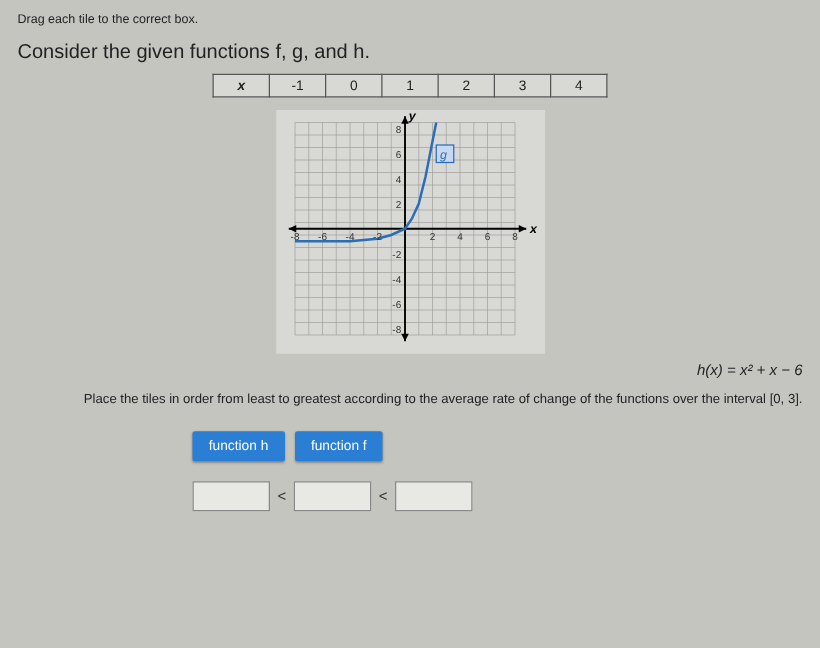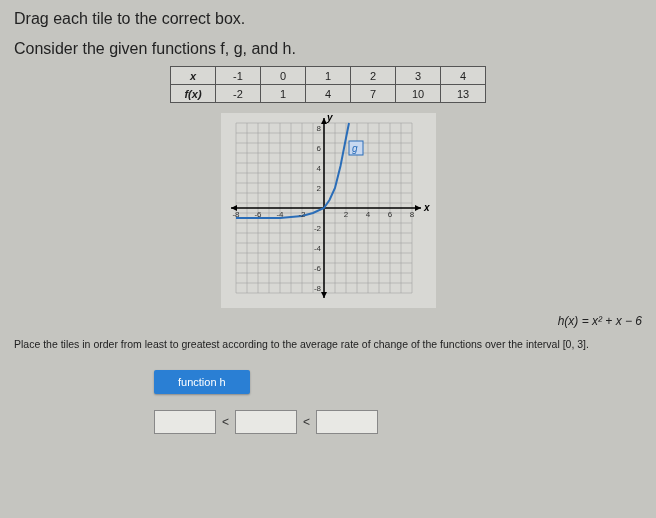--- a/index.html
+++ b/index.html
@@ -6,40 +6,40 @@
     body {
       width: 656px;
       height: 518px;
       background: #c5c5c0;
       font-family: Arial, sans-serif;
       font-size: 11px;
       color: #222;
       padding: 10px 14px;
       position: relative;
     }
-    .instruction { font-size: 16px; margin-bottom: 12px; }
+    .instruction { font-size: 10px; margin-bottom: 12px; }
     .subtitle { font-size: 16px; margin-bottom: 8px; }
     .table-container { display: flex; justify-content: center; margin-bottom: 10px; }
     table.data-table { border-collapse: collapse; background: #d8d8d4; }
     table.data-table td {
       border: 1px solid #555;
       width: 45px;
       height: 18px;
       text-align: center;
       font-size: 11px;
     }
     table.data-table td.header { font-style: italic; font-weight: bold; }
     .graph-container { display: flex; justify-content: center; margin-bottom: 6px; }
     .equation-container { text-align: right; font-style: italic; font-size: 12px; margin-bottom: 10px; }
-    .placement-text { font-size: 10.5px; text-align: left; margin-bottom: 20px; }
+    .placement-text { font-size: 10.5px; text-align: right; margin-bottom: 20px; }
     .tiles-row { display: flex; justify-content: flex-start; gap: 8px; margin-left: 140px; margin-bottom: 16px; }
     .tile {
       background: #2a7fd4;
       color: #fff;
-      padding: 6px 24px;
+      padding: 6px 13px;
       font-size: 11px;
       border-radius: 2px;
       cursor: move;
       box-shadow: 0 1px 2px rgba(0,0,0,0.3);
     }
     .drop-row { display: flex; align-items: center; gap: 6px; margin-left: 140px; }
     .drop-box {
       width: 62px;
       height: 24px;
       background: #e8e8e4;
@@ -58,29 +58,20 @@
   <table class="data-table">
     <tbody>
         <tr>
       <td class="header">x</td>
       <td>-1</td>
       <td>0</td>
       <td>1</td>
       <td>2</td>
       <td>3</td>
       <td>4</td>
-    </tr>
-    <tr>
-      <td class="header">f(x)</td>
-      <td>-2</td>
-      <td>1</td>
-      <td>4</td>
-      <td>7</td>
-      <td>10</td>
-      <td>13</td>
     </tr>
   </tbody>
     </table>
 </div>
 
 <div class="graph-container">
   <svg class="graph" width="215" height="195">
     <g stroke="#999" stroke-width="0.5">
       <line x1="15" y1="10" x2="15" y2="180"></line>
         <line x1="26" y1="10" x2="26" y2="180"></line>
@@ -151,20 +142,21 @@
     </g>
   </svg>
 </div>
 
 <div class="equation-container">h(x) = x² + x − 6</div>
 
 <div class="placement-text">Place the tiles in order from least to greatest according to the average rate of change of the functions over the interval [0, 3].</div>
 
 <div class="tiles-row">
   <div class="tile">function h</div>
+  <div class="tile">function f</div>
 </div>
 
 <div class="drop-row">
   <div class="drop-box"></div>
   <span class="lt-sign">&lt;</span>
   <div class="drop-box"></div>
   <span class="lt-sign">&lt;</span>
   <div class="drop-box"></div>
 </div>
 

